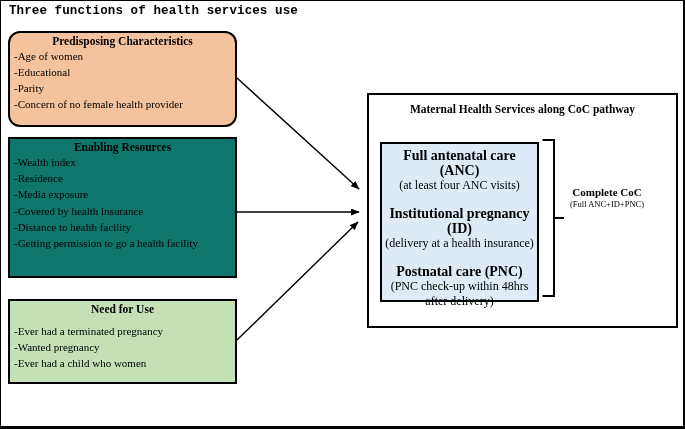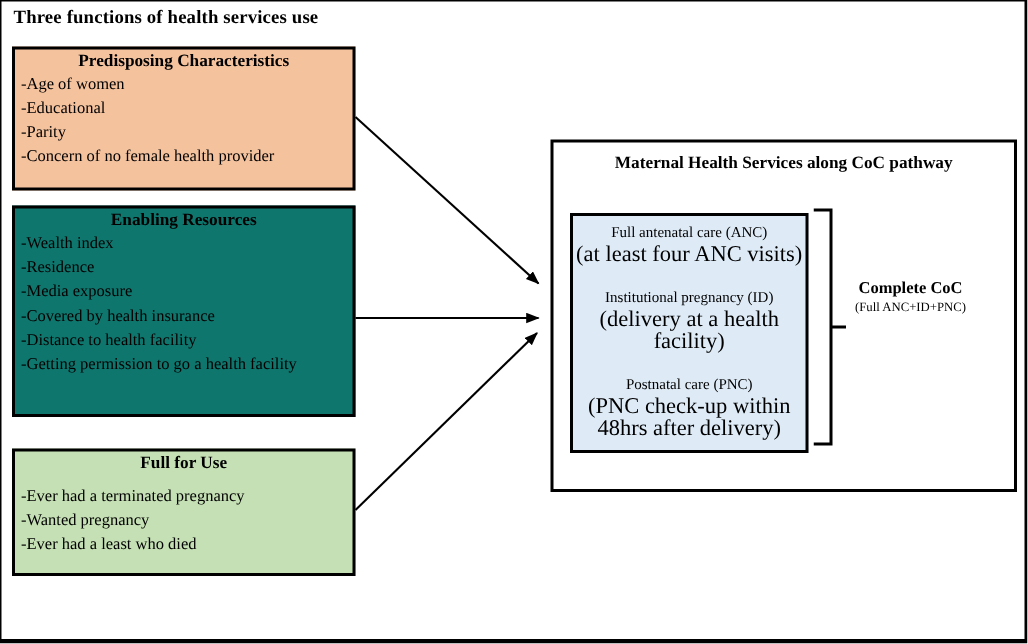--- a/index.html
+++ b/index.html
@@ -3,46 +3,46 @@
 <meta charset="utf-8">
 <style>
   html,body { margin:0; padding:0; background:#fff; }
   .canvas {
     position:relative; width:685px; height:429px; box-sizing:border-box;
     background:#ffffff; border:solid #000;
     border-width:1px 2px 3px 1px;
     font-family:"Liberation Serif","DejaVu Serif",serif; color:#000;
     overflow:hidden;
   }
-  .fig-title { position:absolute; left:8px; top:3px; font-weight:bold; font-size:12.5px; letter-spacing:0.1px; }
+  .fig-title { position:absolute; left:8px; top:3px; font-weight:bold; font-size:12.5px; letter-spacing:0.1px;font-family:Liberation Mono, monospace; }
 
   .dbox { position:absolute; left:7px; width:229px; border:2px solid #000; box-sizing:border-box; }
   .dbox .btitle { text-align:center; font-weight:bold; font-size:11.5px; padding-top:2px; }
   .dbox .items { padding:1px 2px 0 4px; font-size:11px; }
-  #box-predisposing { top:30px; height:96px; }
+  #box-predisposing { top:30px; height:96px;border-radius:12px; }
   #box-predisposing .items div { line-height:16px; }
   #box-enabling { top:136px; height:141px; }
   #box-enabling .items div { line-height:16.2px; }
   #box-need { top:298px; height:85px; }
   #box-need .items { margin-top:7px; }
   #box-need .items div { line-height:16px; }
 
   .outcome {
     position:absolute; left:366px; top:92px; width:311px; height:235px;
     border:2px solid #000; box-sizing:border-box; background:#fff;
   }
   .outcome-title { text-align:center; font-weight:bold; font-size:11.5px; margin-top:8px; }
 
   .services {
     position:absolute; left:11px; top:47px; width:159px; height:160px;
     border:2px solid #000; box-sizing:border-box; text-align:center; padding-top:4px;
   }
   .svc-group { margin-bottom:13px; }
-  .svc-name { font-weight:normal; font-size:10px; line-height:15px; }
-  .svc-detail { font-size:15px; line-height:15px; }
+  .svc-name { font-weight:bold; font-size:14px; line-height:15px; }
+  .svc-detail { font-size:12px; line-height:15px; }
 
   .coc-label { position:absolute; left:554px; top:185px; width:104px; text-align:center; }
   .coc-label .t1 { font-weight:bold; font-size:11px; line-height:13px; }
   .coc-label .t2 { font-size:8.5px; line-height:11px; }
 
   svg.overlay { position:absolute; left:0; top:0; width:685px; height:429px; pointer-events:none; }
 </style>
 </head>
 <body>
 
@@ -66,39 +66,39 @@
       <div>-Wealth index</div>
       <div>-Residence</div>
       <div>-Media exposure</div>
       <div>-Covered by health insurance</div>
       <div>-Distance to health facility</div>
       <div>-Getting permission to go a health facility</div>
     </div>
   </div>
 
   <div class="dbox" id="box-need" style="background-color: rgb(197, 224, 180);">
-    <div class="btitle">Full for Use</div>
+    <div class="btitle">Need for Use</div>
     <div class="items">
       <div>-Ever had a terminated pregnancy</div>
       <div>-Wanted pregnancy</div>
-      <div>-Ever had a least who died</div>
+      <div>-Ever had a child who women</div>
     </div>
   </div>
 
   <div class="outcome">
     <div class="outcome-title">Maternal Health Services along CoC pathway</div>
 
     <div class="services" style="background-color: rgb(222, 235, 247);">
       <div class="svc-group">
         <div class="svc-name">Full antenatal care (ANC)</div>
         <div class="svc-detail">(at least four ANC visits)</div>
       </div>
       <div class="svc-group">
         <div class="svc-name">Institutional pregnancy (ID)</div>
-        <div class="svc-detail">(delivery at a health facility)</div>
+        <div class="svc-detail">(delivery at a health insurance)</div>
       </div>
       <div class="svc-group">
         <div class="svc-name">Postnatal care (PNC)</div>
         <div class="svc-detail">(PNC check-up within 48hrs after delivery)</div>
       </div>
     </div>
   </div>
 
   <div class="coc-label">
     <div class="t1">Complete CoC</div>

